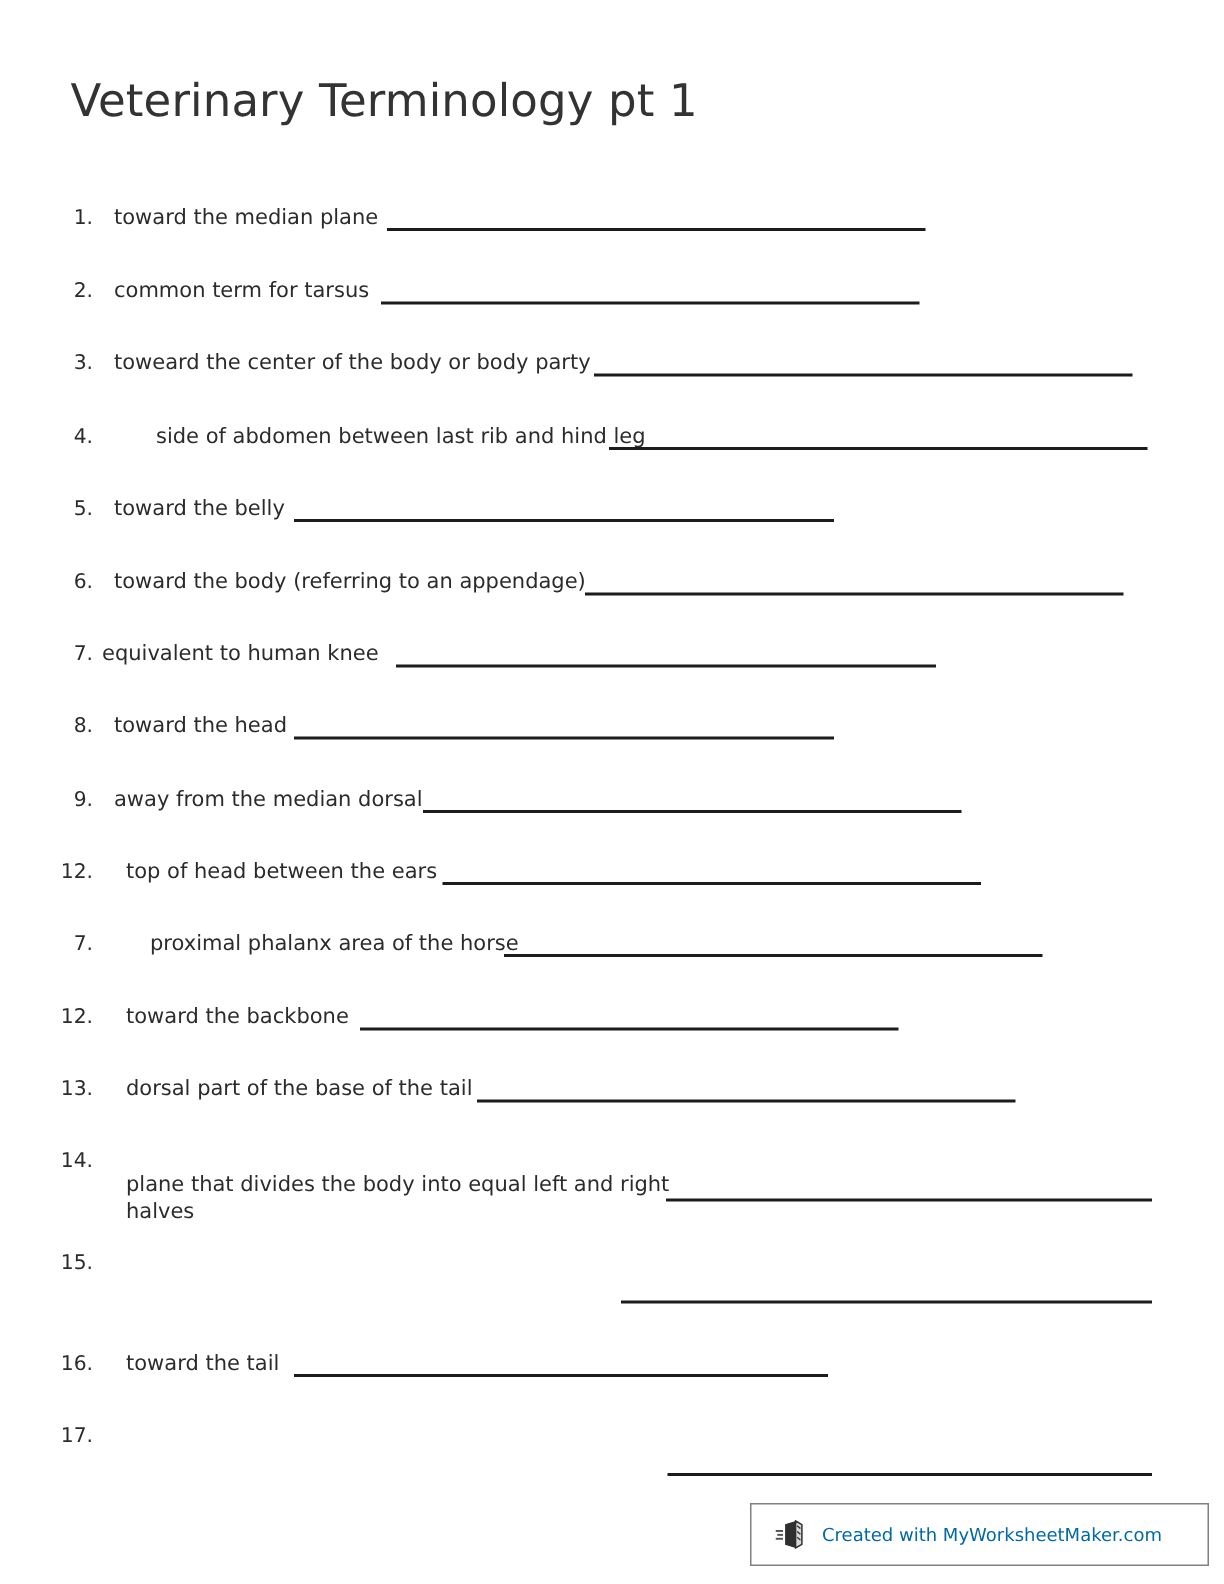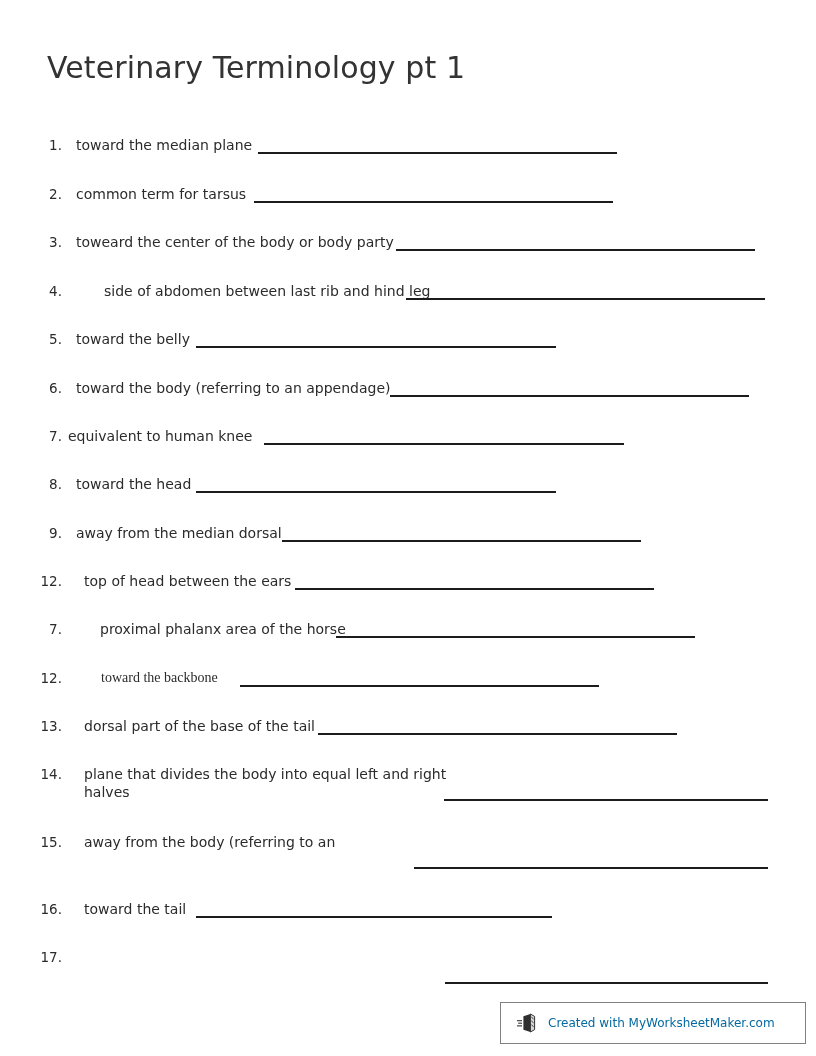--- a/index.html
+++ b/index.html
@@ -192,44 +192,43 @@
       </div>
       <div class="question-item" style="top: 620px;">
         <div class="q-number">7.</div>
         <div class="q-body" style="left: 100px;">
           <span class="q-text">proximal phalanx area of the horse</span>
         </div>
         <div class="answer-rule" style="left: 336px; width: 359px; top: 16px;"></div>
       </div>
       <div class="question-item" style="top: 669px;">
         <div class="q-number">12.</div>
-        <div class="q-body" style="left: 101px; font-family: Liberation Serif, serif;">
+        <div class="q-body" style="left: 84px;">
           <span class="q-text">toward the backbone</span>
         </div>
         <div class="answer-rule" style="left: 240px; width: 359px; top: 16px;"></div>
       </div>
       <div class="question-item" style="top: 717px;">
         <div class="q-number">13.</div>
         <div class="q-body" style="left: 84px;">
           <span class="q-text">dorsal part of the base of the tail</span>
         </div>
         <div class="answer-rule" style="left: 318px; width: 359px; top: 16px;"></div>
       </div>
       <div class="question-item" style="top: 765px;">
         <div class="q-number">14.</div>
-        <div class="q-body" style="left: 84px;">
+        <div class="q-body" style="left: 84px; margin-top: 16px;">
           <span class="q-text">plane that divides the body into equal left and right</span>
           <span class="q-text">halves</span>
         </div>
         <div class="answer-rule" style="left: 444px; width: 324px; top: 34px;"></div>
       </div>
       <div class="question-item" style="top: 833px;">
         <div class="q-number">15.</div>
         <div class="q-body" style="left: 84px;">
-          <span class="q-text">away from the body (referring to an</span>
         </div>
         <div class="answer-rule" style="left: 414px; width: 354px; top: 34px;"></div>
       </div>
       <div class="question-item" style="top: 900px;">
         <div class="q-number">16.</div>
         <div class="q-body" style="left: 84px;">
           <span class="q-text">toward the tail</span>
         </div>
         <div class="answer-rule" style="left: 196px; width: 356px; top: 16px;"></div>
       </div>

